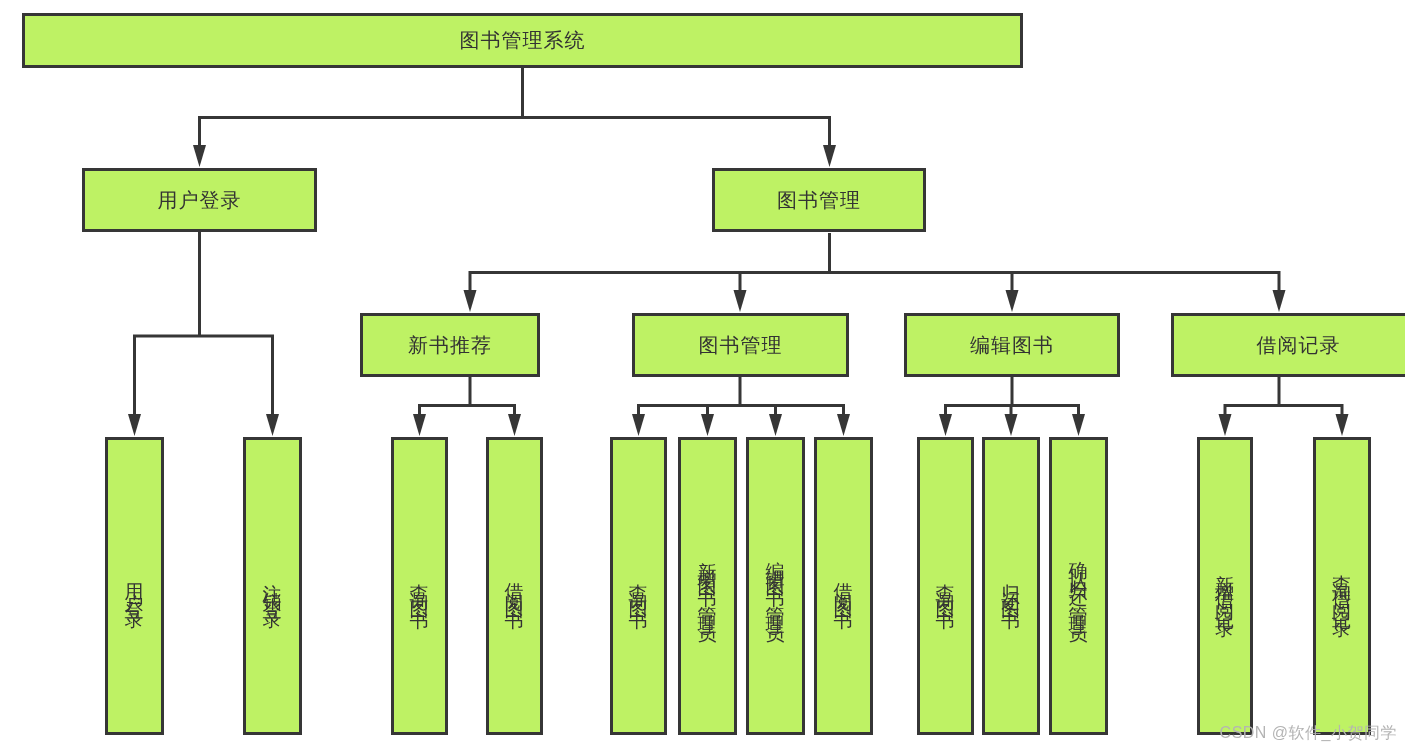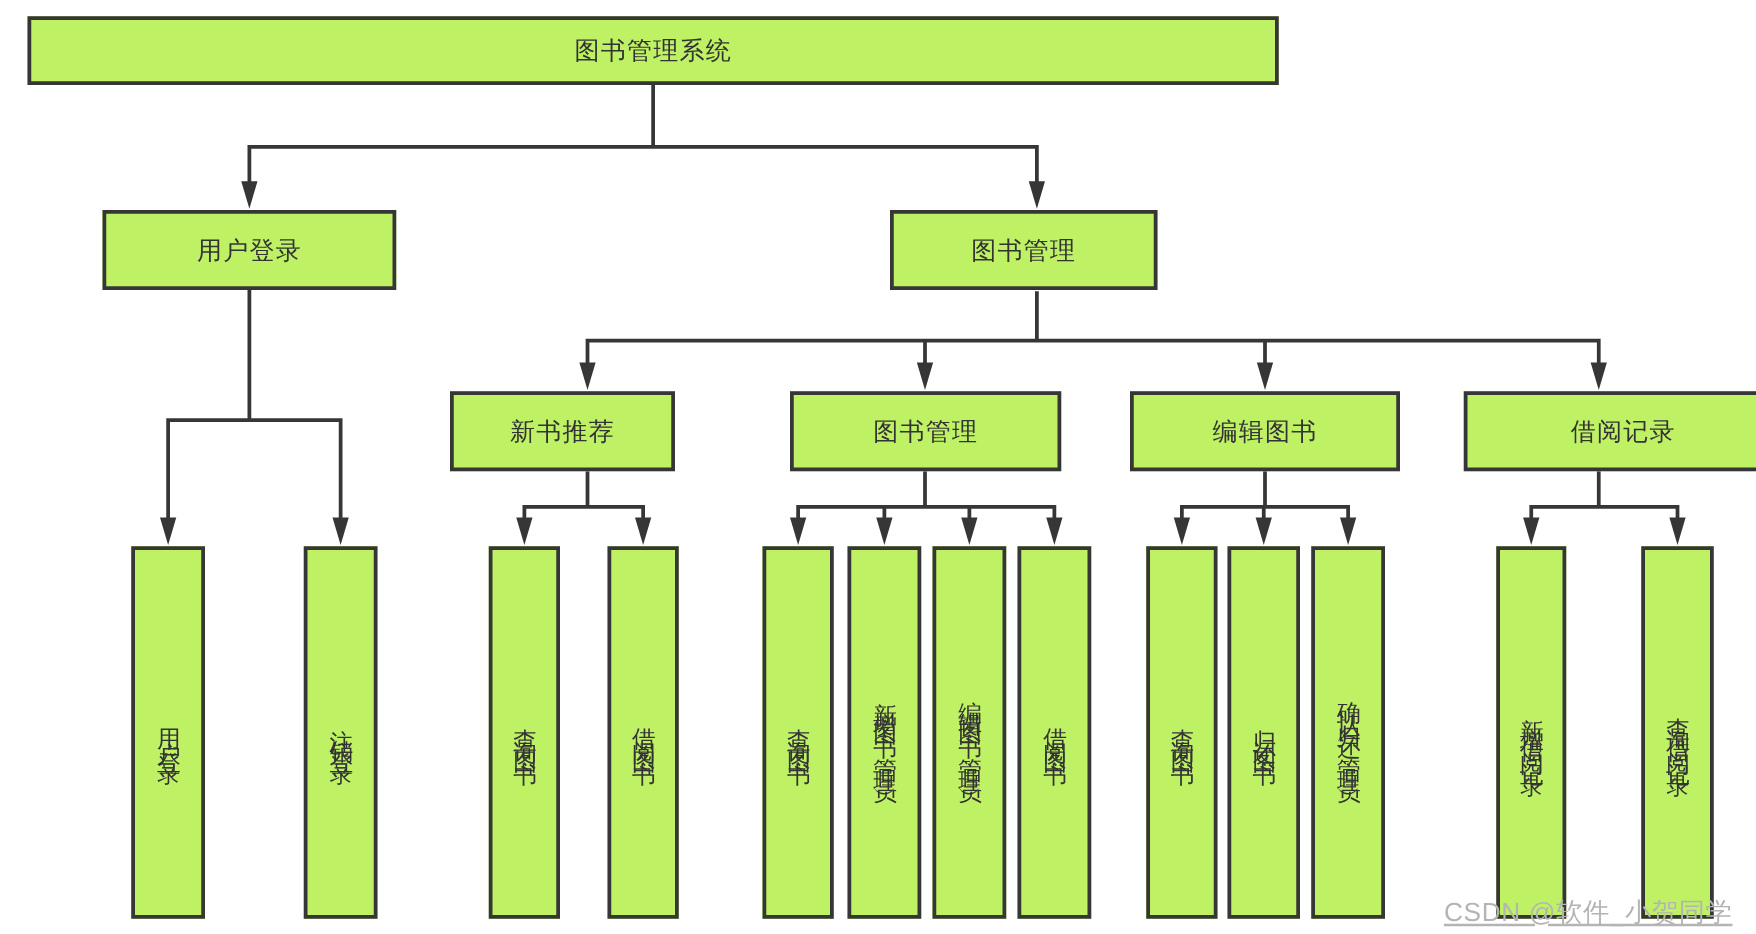--- a/index.html
+++ b/index.html
@@ -29,28 +29,27 @@
   .box.v .lbl{
     writing-mode:vertical-rl;
     text-orientation:mixed;
     font-size:19px;
     letter-spacing:9px;
     line-height:1;
     white-space:normal;
   }
   .watermark{
     position:absolute;
-    right:19px;
+    right:8px;
     bottom:3px;
-    font-size:21px;
+    font-size:16px;
     color:#b4b4b4;
     letter-spacing:.5px;
     z-index:5;
     white-space:nowrap;
-    text-decoration:underline;
   }
 </style>
 </head>
 <body>
 
 <div class="canvas">
 
   <svg class="connectors" viewBox="0 0 1405 747">
     <path fill="none" stroke="#363636" stroke-width="3" d="
       M522.5 68 V117.5

